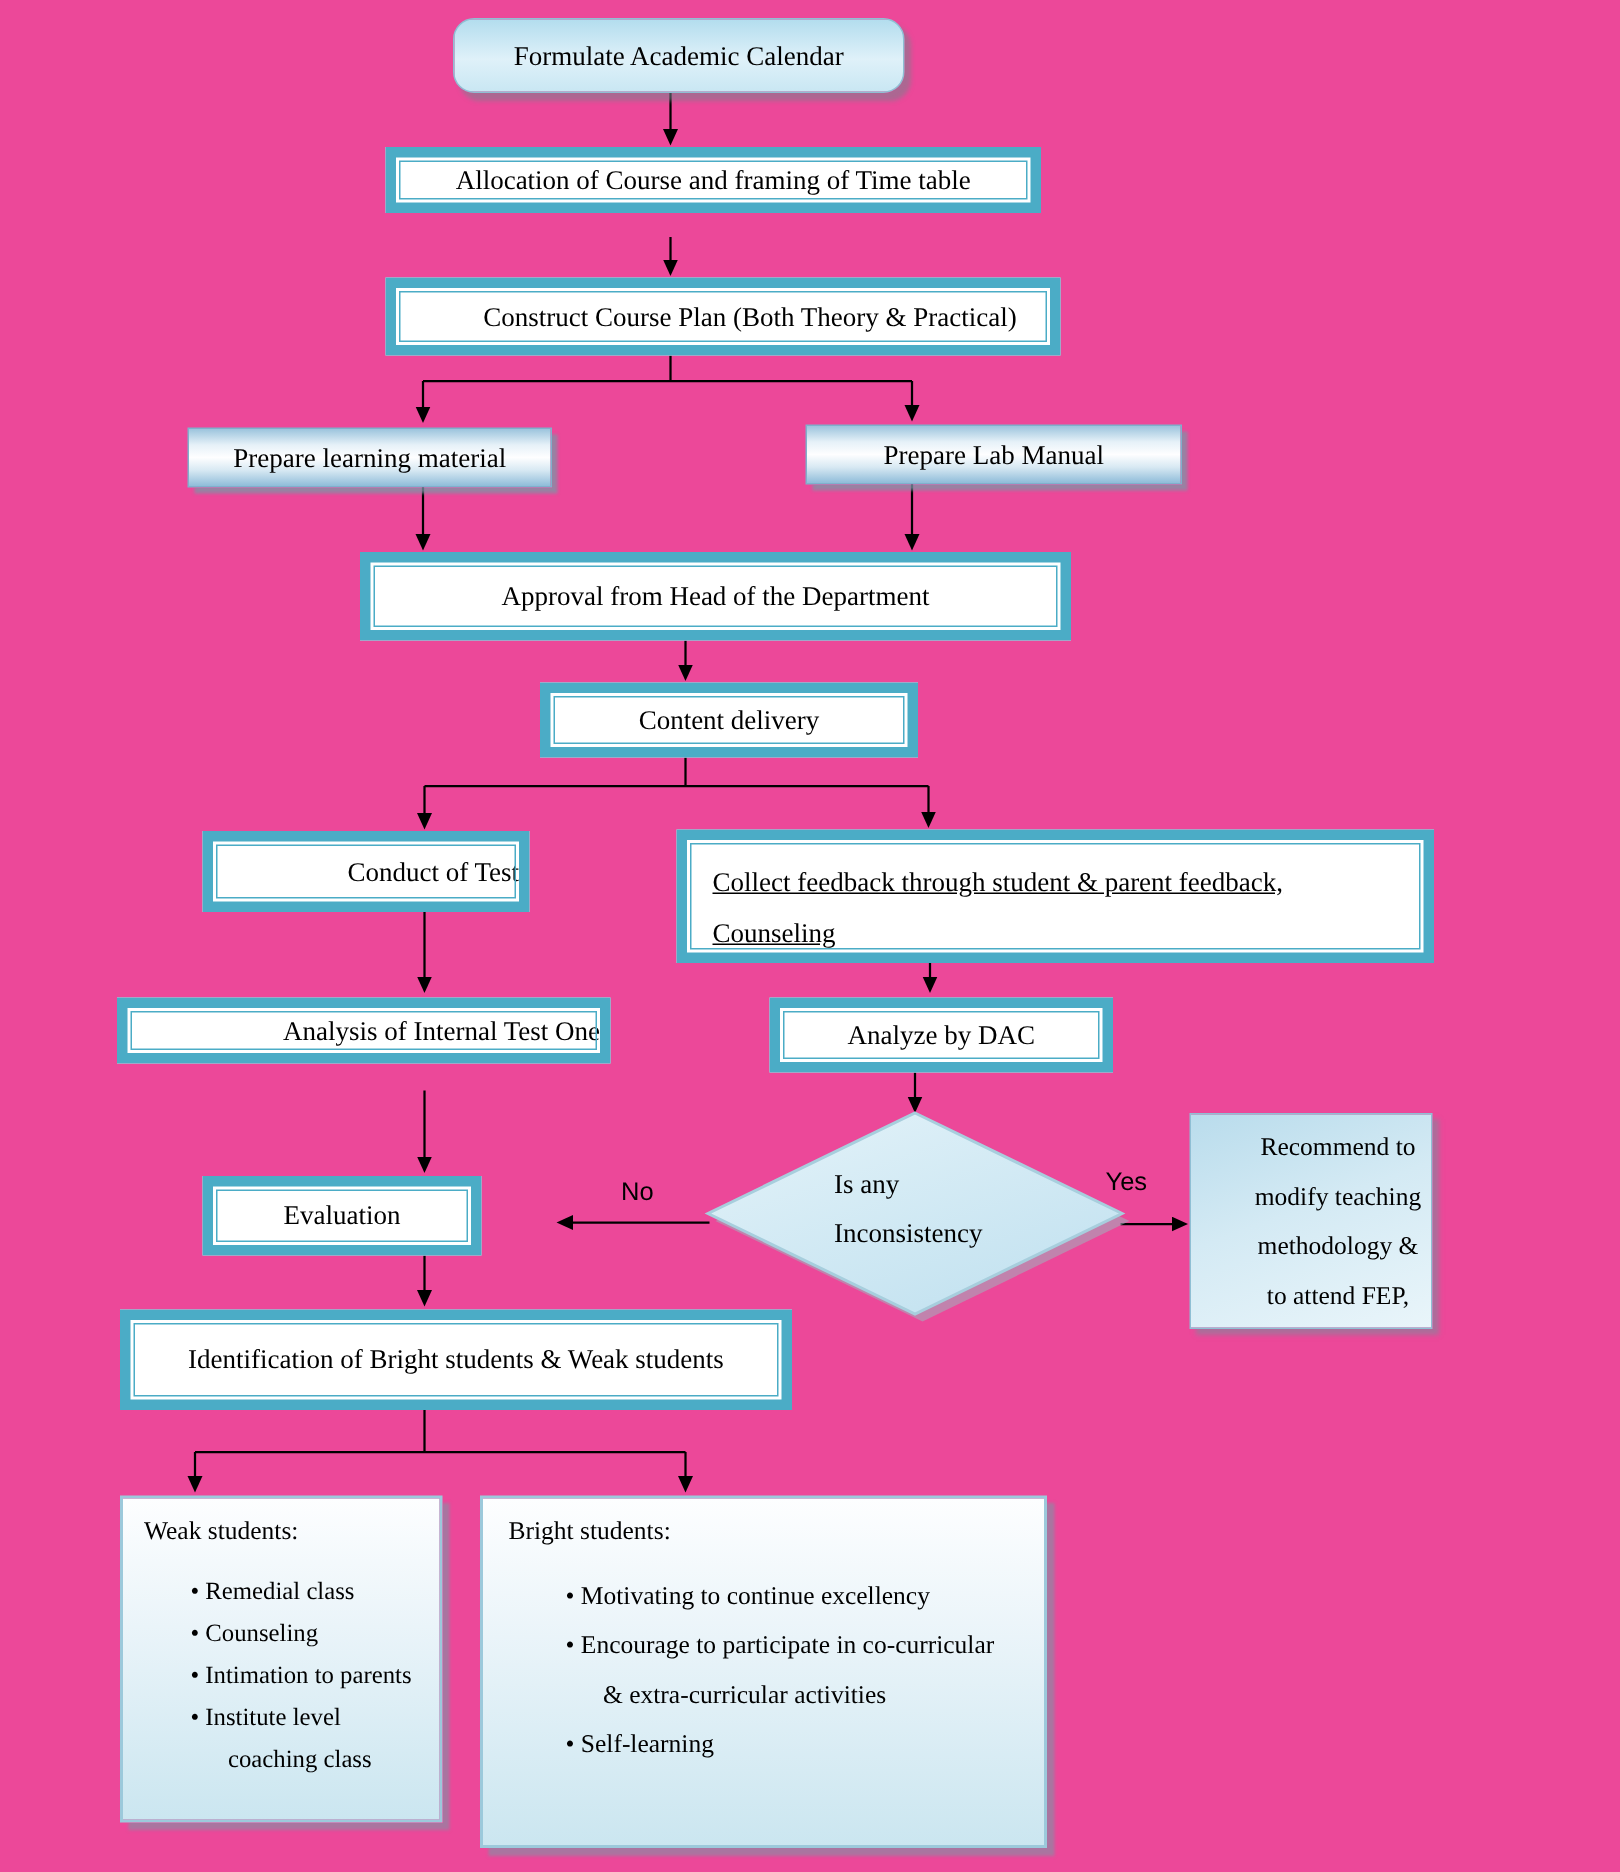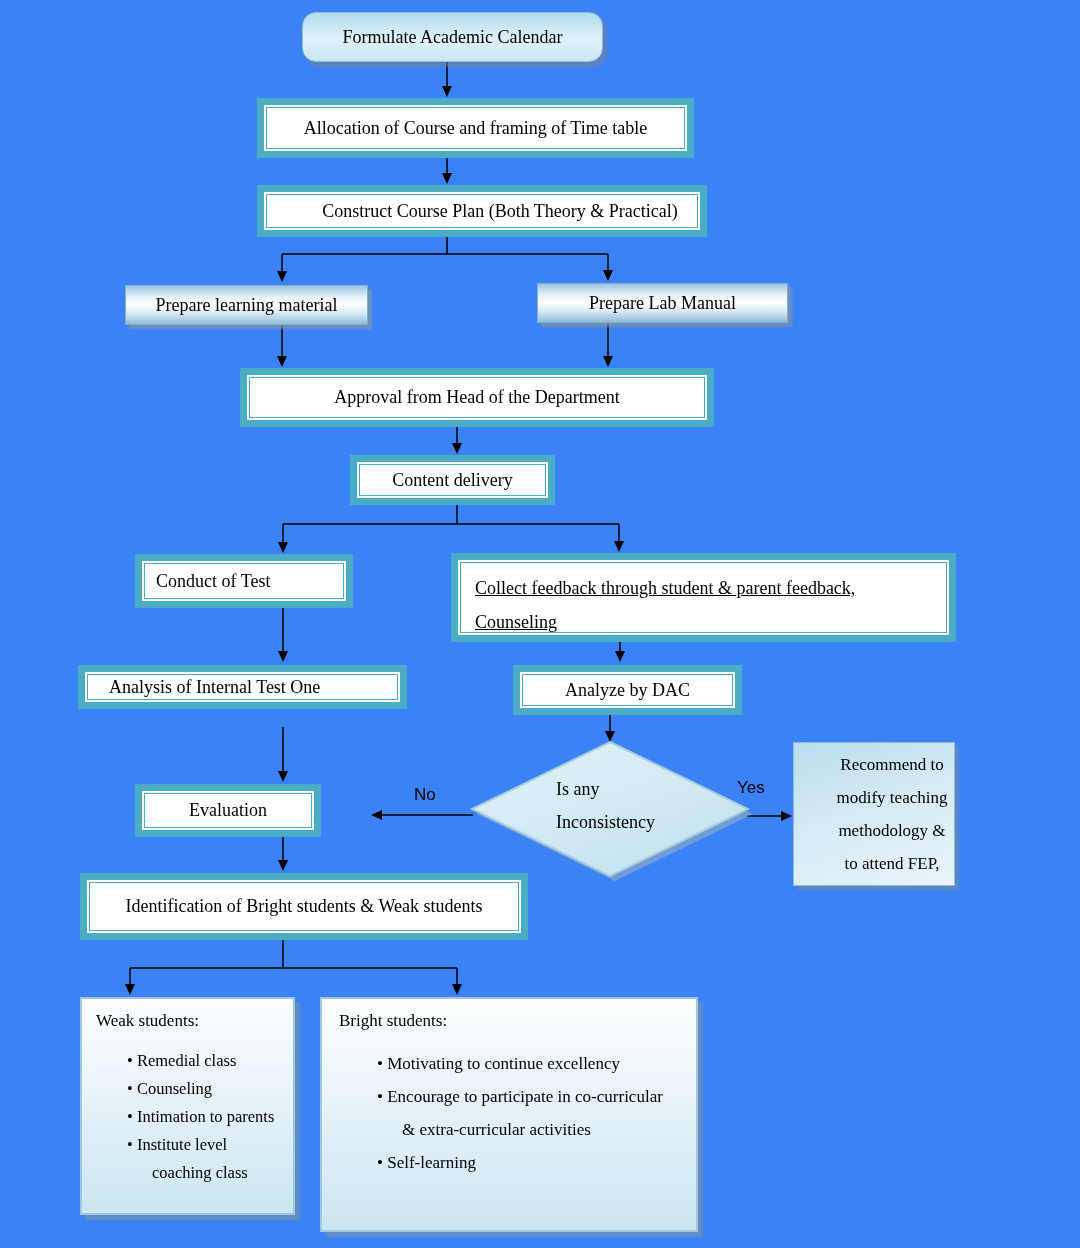--- a/index.html
+++ b/index.html
@@ -1,22 +1,22 @@
 <!DOCTYPE html>
 <html><head>
 <meta charset="utf-8">
 <style>
   html,body{margin:0;padding:0;background:#fff;}
-  #stage{position:relative;width:1080px;height:1248px;background:#3b82f6;overflow:hidden;
+  #stage{position:relative;width:1080px;height:1248px;background:#ec4899;overflow:hidden;
          font-family:"Liberation Serif", serif;color:#000;}
   
   .teal{position:absolute;box-sizing:border-box;border:7px solid #4BACC6;background:#fff;
         display:flex;align-items:center;justify-content:center;font-size:18px;}
   .teal::before{content:"";position:absolute;inset:2px;border:1.5px solid #4BACC6;pointer-events:none;}
-  .teal.left{justify-content:flex-start;}
+  .teal.left{justify-content:flex-end;}
   
   .gbox{position:absolute;box-sizing:border-box;border:1px solid #7FB0CC;
         background:linear-gradient(180deg,#9CC4DD 0%,#E6F1F8 28%,#FEFEFF 50%,#D8E9F3 72%,#8FBCD9 100%);
         box-shadow:4px 4px 2px rgba(125,148,165,0.75);
         display:flex;align-items:center;justify-content:center;font-size:18px;}
   
   .term{position:absolute;box-sizing:border-box;border:1px solid #8FBFD4;border-radius:14px;
         background:linear-gradient(180deg,#B3DDEE 0%,#DFF1F9 55%,#C9E7F3 100%);
         box-shadow:4px 5px 3px rgba(120,130,140,0.55);
         display:flex;align-items:center;justify-content:center;font-size:18px;}
@@ -84,41 +84,41 @@
       <line x1="130" y1="968" x2="457" y2="968"></line>
       <line x1="130" y1="968" x2="130" y2="985" marker-end="url(#arw)"></line>
       <line x1="457" y1="968" x2="457" y2="985" marker-end="url(#arw)"></line>
     </g>
   </svg>
 
   <div class="term" style="left:302px;top:12px;width:301px;height:50px;">
     <span>Formulate Academic Calendar</span>
   </div>
 
-  <div class="teal" style="left:257px;top:98px;width:437px;height:60px;">
+  <div class="teal" style="left:257px;top:98px;width:437px;height:44px;">
     <span>Allocation of Course and framing of Time table</span>
   </div>
 
   <div class="teal" style="left:257px;top:185px;width:450px;height:52px;padding-left:36px;">
     <span>Construct Course Plan (Both Theory &amp; Practical)</span>
   </div>
 
   <div class="gbox" style="left:125px;top:285px;width:243px;height:40px;">
     <span>Prepare learning material</span>
   </div>
 
   <div class="gbox" style="left:537px;top:283px;width:251px;height:40px;">
     <span>Prepare Lab Manual</span>
   </div>
 
   <div class="teal" style="left:240px;top:368px;width:474px;height:59px;">
     <span>Approval from Head of the Department</span>
   </div>
 
-  <div class="teal" style="left:350px;top:455px;width:205px;height:50px;">
+  <div class="teal" style="left:360px;top:455px;width:252px;height:50px;">
     <span>Content delivery</span>
   </div>
 
   <div class="teal left" style="left:135px;top:554px;width:218px;height:54px;padding-left:14px;">
     <span>Conduct of Test</span>
   </div>
 
   <div class="teal" id="collect-box" style="left:451px;top:553px;width:505px;height:89px;text-decoration:underline;">
     <span>Collect feedback through student &amp; parent feedback,</span>
     <span>Counseling</span>

